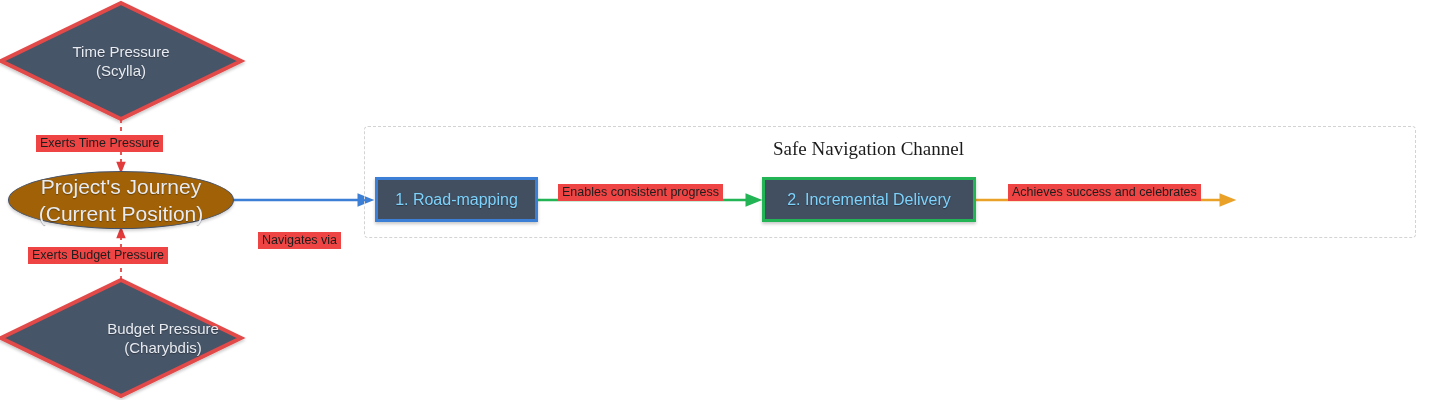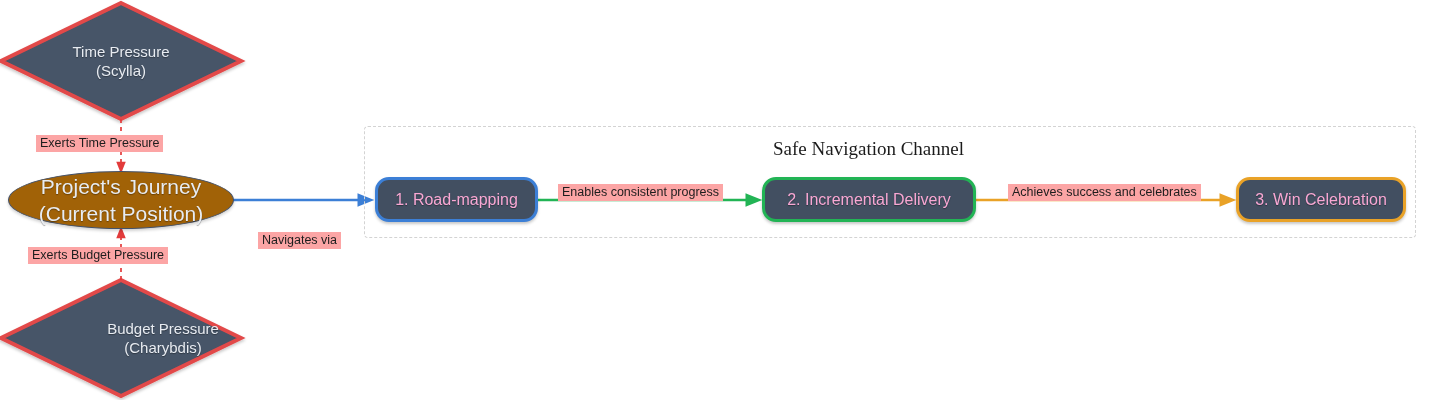--- a/index.html
+++ b/index.html
@@ -58,26 +58,26 @@
     line-height: 1.32;
     white-space: pre-line;
     box-shadow: 0 2px 3px rgba(0,0,0,0.18);
     text-shadow: 0 1px 1px rgba(0,0,0,0.35);
   }
 
   .procbox {
     position: absolute;
     box-sizing: border-box;
     background: #424f61;
-    border-radius: 14px;
+    border-radius: 0;
     display: flex;
     align-items: center;
     justify-content: center;
     text-align: center;
-    color: #f9a8d4;
+    color: #7dd3fc;
     font-size: 16px;
     box-shadow: 0 2px 3px rgba(0,0,0,0.22);
     text-shadow: 0 1px 1px rgba(0,0,0,0.35);
   }
 
   
   .subgraph {
     position: absolute;
     box-sizing: border-box;
     border: 1px dashed #d3d3d3;
@@ -88,21 +88,21 @@
     position: absolute;
     font-family: "Liberation Serif", serif;
     font-size: 19px;
     color: #1b1b1b;
     white-space: nowrap;
   }
 
   
   .edge-label {
     position: absolute;
-    background: #fca5a5;
+    background: #ef4444;
     color: #1d1d1d;
     font-size: 12.5px;
     line-height: 1;
     padding: 2px 4px;
     white-space: nowrap;
   }
 </style>
 </head>
 <body>
 
@@ -154,21 +154,20 @@
   </div>
 
   <div class="ellipse" style="left:8px; top:171px; width:226px; height:58px;">
     <div><span>Project's Journey</span><br><span>(Current Position)</span></div>
   </div>
 
   <div class="procbox" style="left:375px; top:177px; width:163px; height:45px; border:3px solid #3c7fd6;">1. Road-mapping</div>
 
   <div class="procbox" style="left:762px; top:177px; width:214px; height:45px; border:3px solid #22b455;text-align:center;">2. Incremental Delivery</div>
 
-  <div class="procbox" style="left:1236px; top:177px; width:170px; height:45px; border:3px solid #e9a227;">3. Win Celebration</div>
 
   <div class="edge-label" style="left:36px; top:135px;">Exerts Time Pressure</div>
 
   <div class="edge-label" style="left:28px; top:247px;">Exerts Budget Pressure</div>
 
   <div class="edge-label" style="left:258px; top:184px;margin-top:48px;">Navigates via</div>
 
   <div class="edge-label" style="left:558px; top:184px;">Enables consistent progress</div>
 
   <div class="edge-label" style="left:996px; top:184px;margin-left:12px;">Achieves success and celebrates</div>

